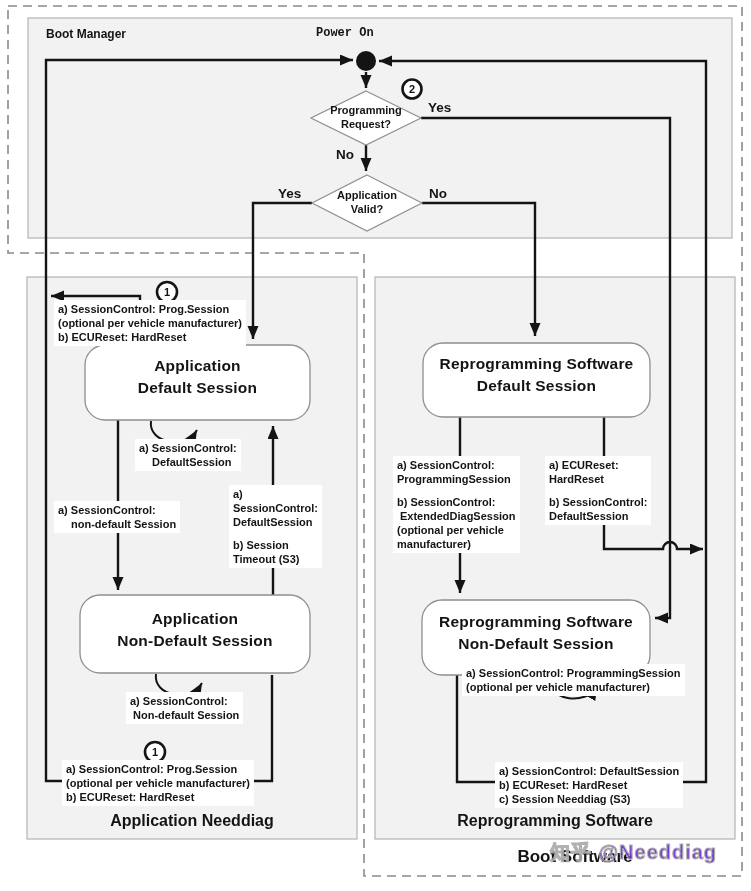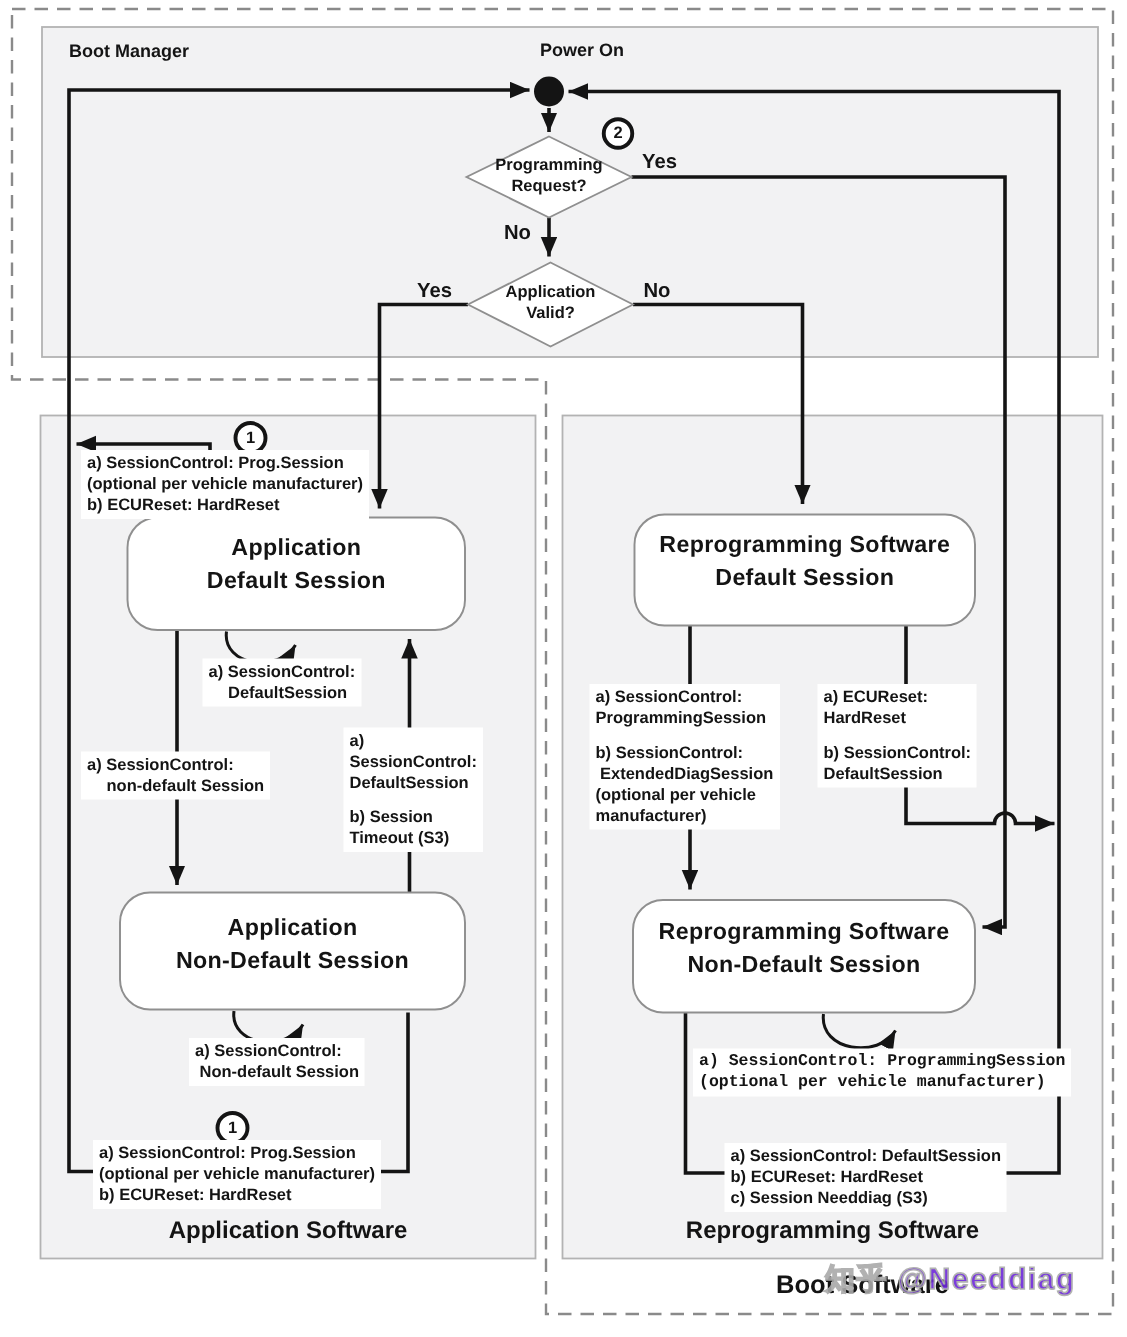--- a/index.html
+++ b/index.html
@@ -1,20 +1,20 @@
 <!DOCTYPE html>
 <html><head>
 <meta charset="utf-8">
 <style>
   html,body{margin:0;padding:0;background:#fff;}
   .canvas{position:relative;width:751px;height:891px;background:#fff;
           font-family:"Liberation Sans",sans-serif;font-weight:bold;color:#141414;overflow:hidden;}
   .canvas svg{position:absolute;left:0;top:0;}
   .title{position:absolute;font-size:12px;}
-  .center{text-align:right;}
+  .center{text-align:left;font-family:Liberation Mono, monospace;}
   .boxlabel{position:absolute;text-align:center;font-size:15.5px;line-height:22px;letter-spacing:.2px;}
   .dtext{position:absolute;text-align:center;font-size:11px;line-height:13.5px;}
   .yn{position:absolute;font-size:13.5px;}
   .lbl{position:absolute;background:#ffffff;font-size:11px;line-height:14px;padding:2px 4px;white-space:nowrap;}
   .lbl .gap{height:9px;}
   .ind{padding-left:13px;}
   .ind-sm{padding-left:3px;}
   .badge{position:absolute;width:20px;text-align:center;font-size:11px;line-height:14px;}
   .footer{position:absolute;text-align:center;font-size:16px;}
   .bootsw{position:absolute;text-align:center;font-size:17px;}
@@ -152,21 +152,21 @@
   </div>
 
   <div class="badge" style="left:145px;top:745px;">1</div>
 
   <div class="lbl" style="left:62px;top:760px;">
     <div>a) SessionControl: Prog.Session</div>
     <div>(optional per vehicle manufacturer)</div>
     <div>b) ECUReset: HardReset</div>
   </div>
 
-  <div class="footer" style="left:27px;top:812px;width:330px;">Application Software</div>
+  <div class="footer" style="left:27px;top:812px;width:330px;">Application Needdiag</div>
 
   <div class="boxlabel" style="left:423px;top:353px;width:227px;">
     <div>Reprogramming Software</div>
     <div>Default Session</div>
   </div>
 
   <div class="lbl" style="left:393px;top:456px;">
     <div>a) SessionControl:</div>
     <div>ProgrammingSession</div>
     <div class="gap"></div>
@@ -182,26 +182,26 @@
     <div class="gap"></div>
     <div>b) SessionControl:</div>
     <div>DefaultSession</div>
   </div>
 
   <div class="boxlabel" style="left:422px;top:611px;width:228px;">
     <div>Reprogramming Software</div>
     <div>Non-Default Session</div>
   </div>
 
-  <div class="lbl" style="left:462px;top:699px;font-family:Liberation Mono, monospace;">
+  <div class="lbl" style="left:462px;top:664px;">
     <div>a) SessionControl: ProgrammingSession</div>
     <div>(optional per vehicle manufacturer)</div>
   </div>
 
-  <div class="lbl" style="left:483px;top:762px;">
+  <div class="lbl" style="left:495px;top:762px;">
     <div>a) SessionControl: DefaultSession</div>
     <div>b) ECUReset: HardReset</div>
     <div>c) Session Needdiag (S3)</div>
   </div>
 
   <div class="footer" style="left:375px;top:812px;width:360px;">Reprogramming Software</div>
 
   <div class="bootsw" style="left:385px;top:847px;width:380px;">Boot Software</div>
 
   <div class="watermark" style="left:550px;top:839px;">知乎 @Needdiag</div>

